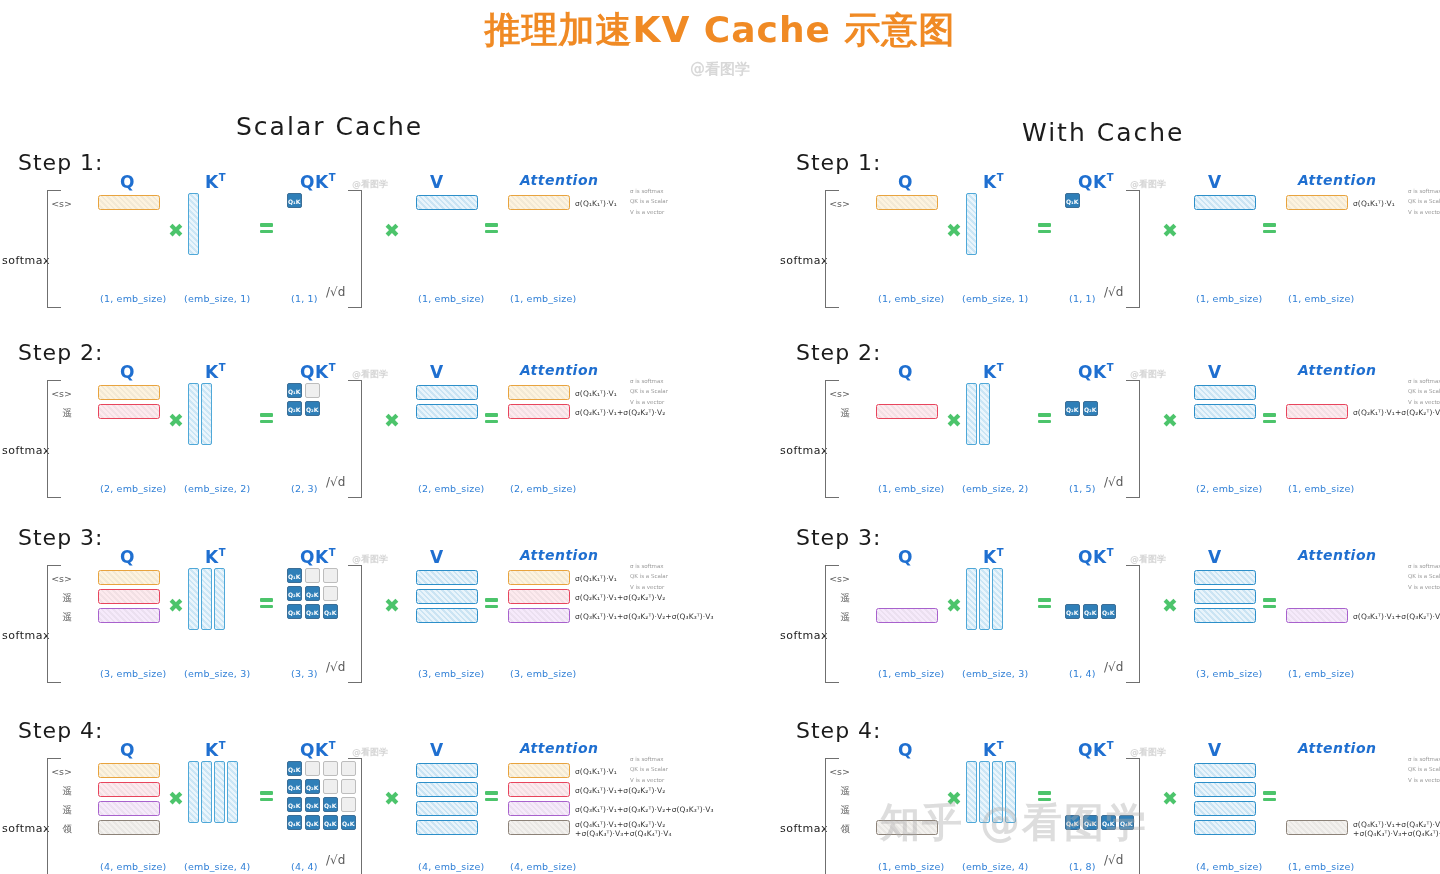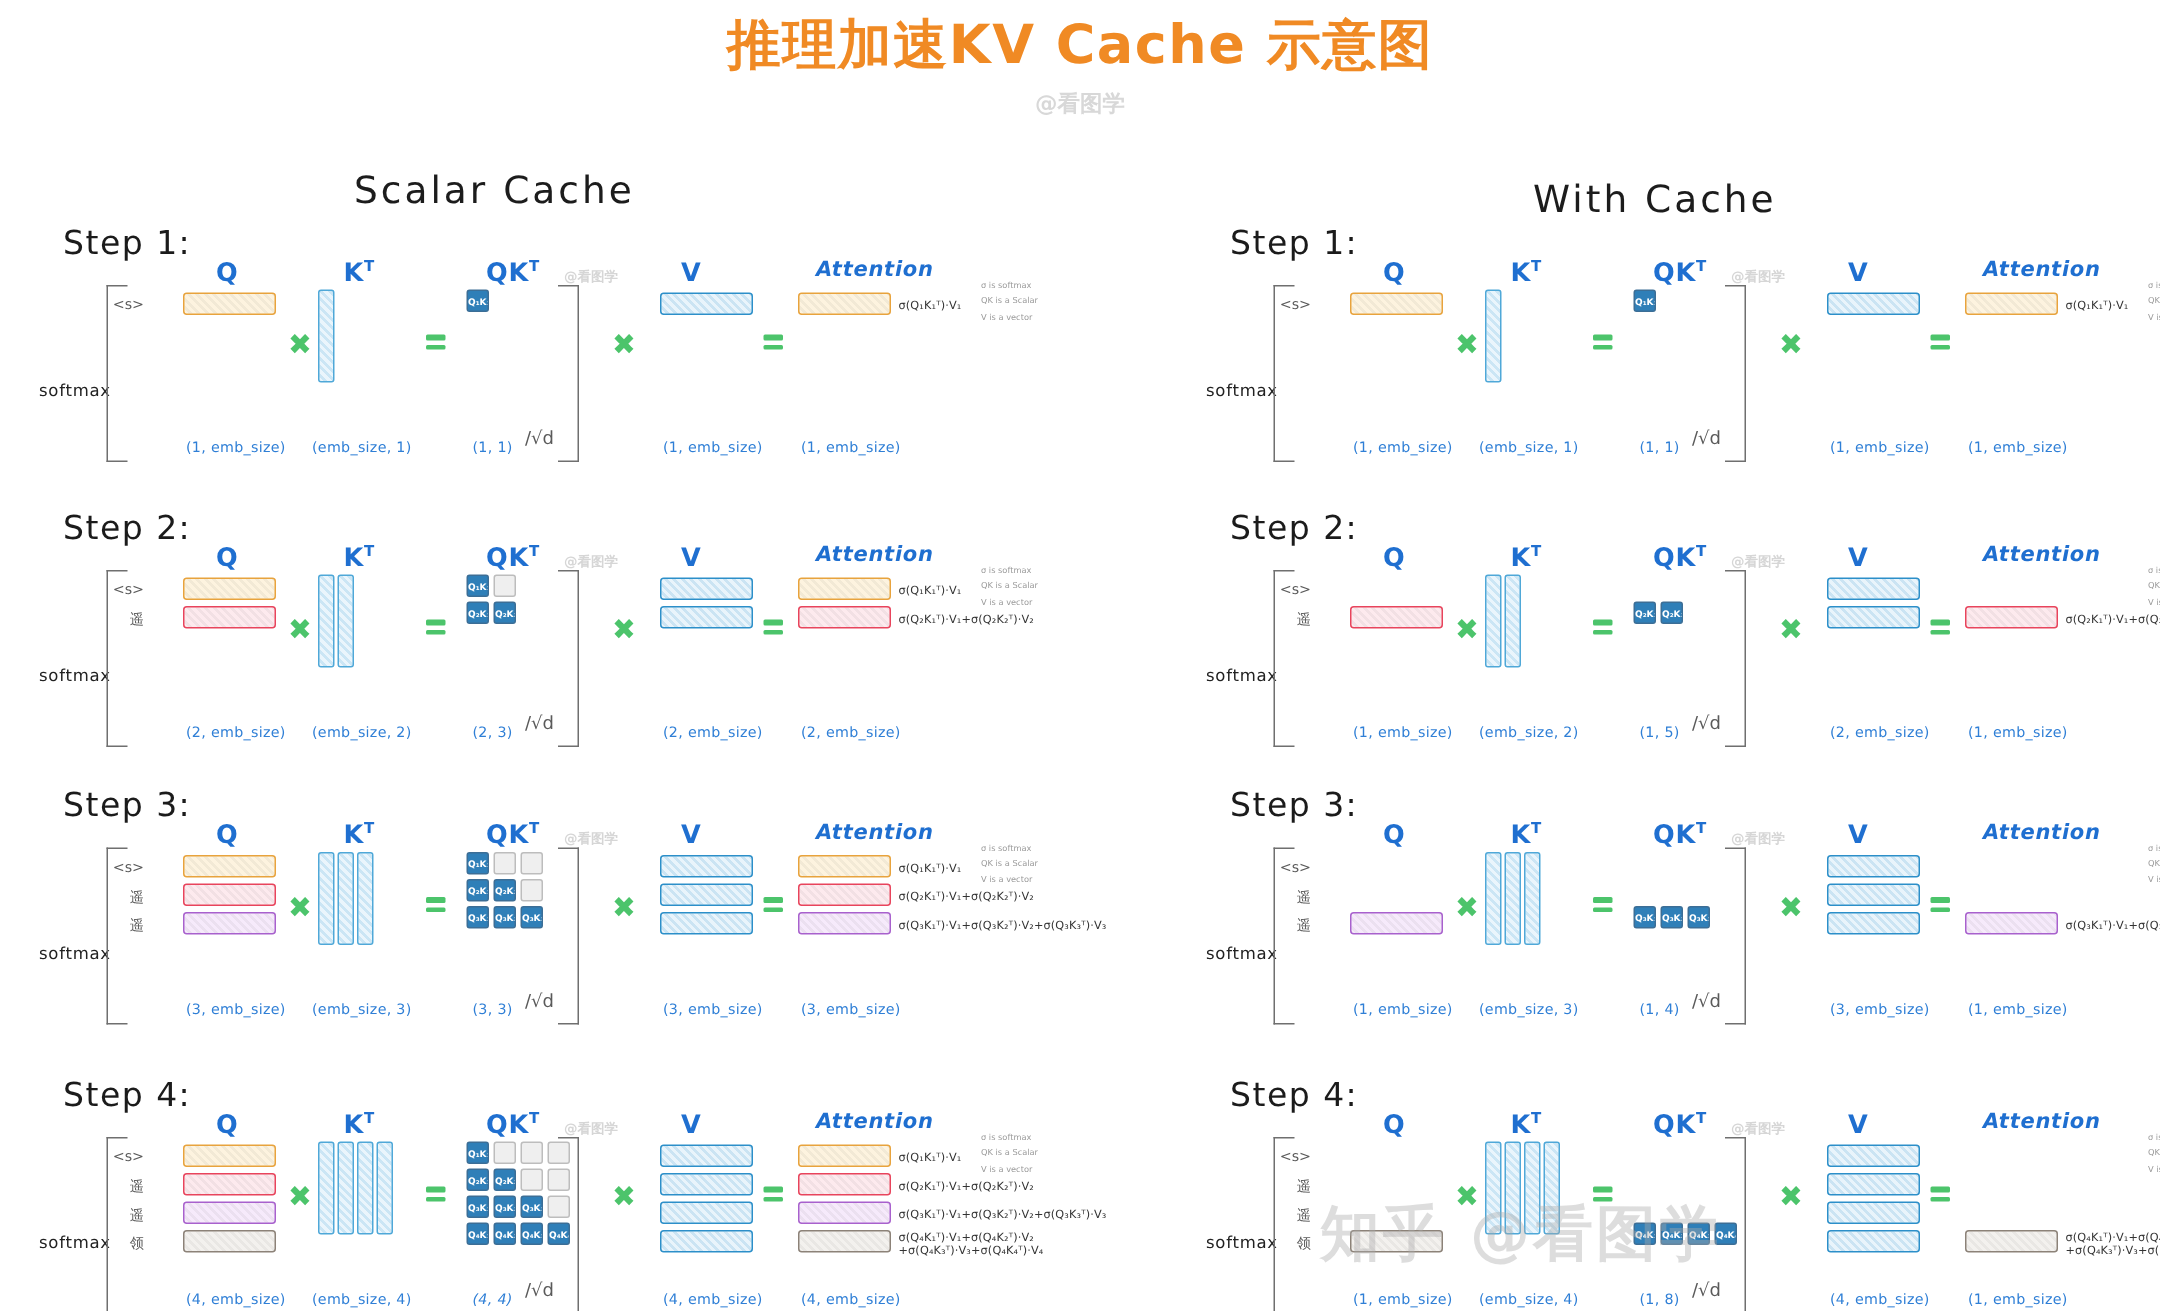--- a/index.html
+++ b/index.html
@@ -21,21 +21,21 @@
   }
 
   
   .col-heading {
     position:absolute; font-size:25px; color:#1c1c1c; font-weight:500;
     font-family:"DejaVu Sans", sans-serif; letter-spacing:2px;
     white-space:nowrap;
   }
 
   
-  .panel { position:absolute; width:700px; height:185px;margin-left:24px; }
+  .panel { position:absolute; width:700px; height:185px; }
   .step-label {
     position:absolute; left:18px; top:0px; font-size:22px; color:#1b1b1b;
     letter-spacing:1px; white-space:nowrap;
   }
   .softmax-label {
     position:absolute; left:2px; top:104px; font-size:11px; color:#222;
     letter-spacing:0.5px;
   }
   
   .sm-bracket {
@@ -336,21 +336,21 @@
       <div class="qk-cell empty" style="left:323px; top:61px;"></div>
       <div class="qk-cell empty" style="left:341px; top:61px;"></div>
       <div class="qk-cell" style="left:287px; top:79px;">Q₃K₁</div>
       <div class="qk-cell" style="left:305px; top:79px;">Q₃K₂</div>
       <div class="qk-cell" style="left:323px; top:79px;">Q₃K₃</div>
       <div class="qk-cell empty" style="left:341px; top:79px;"></div>
       <div class="qk-cell" style="left:287px; top:97px;">Q₄K₁</div>
       <div class="qk-cell" style="left:305px; top:97px;">Q₄K₂</div>
       <div class="qk-cell" style="left:323px; top:97px;">Q₄K₃</div>
       <div class="qk-cell" style="left:341px; top:97px;">Q₄K₄</div>
-      <div class="dim-label" style="left:291px; top:143px;font-style:italic;">(4, 4)</div>
+      <div class="dim-label" style="left:291px; top:143px;">(4, 4)</div>
       <div class="op-x" style="left:384px; top:71px;">✖</div>
       <div class="bar c-blue" style="left:416px; top:45px; width:62px;"></div>
       <div class="bar c-blue" style="left:416px; top:64px; width:62px;"></div>
       <div class="bar c-blue" style="left:416px; top:83px; width:62px;"></div>
       <div class="bar c-blue" style="left:416px; top:102px; width:62px;"></div>
       <div class="dim-label" style="left:418px; top:143px;">(4, emb_size)</div>
       <div class="op-eq" style="left:485px; top:73px;">
         <i></i>
         <i></i>
       </div>

